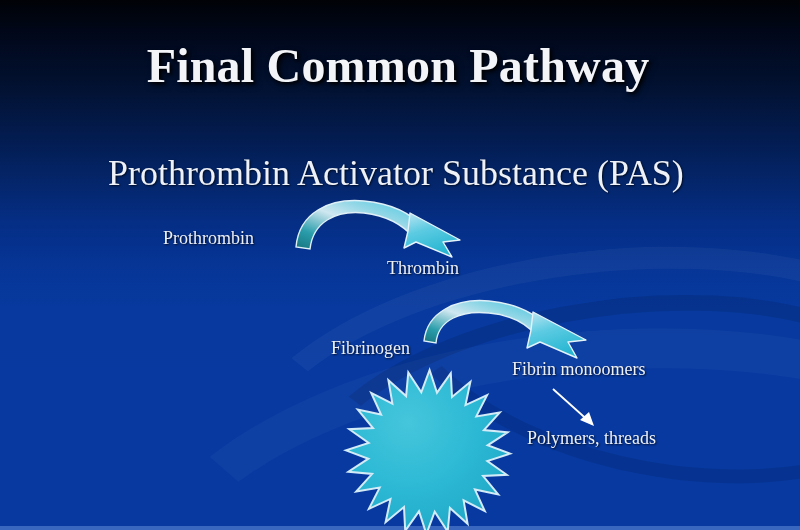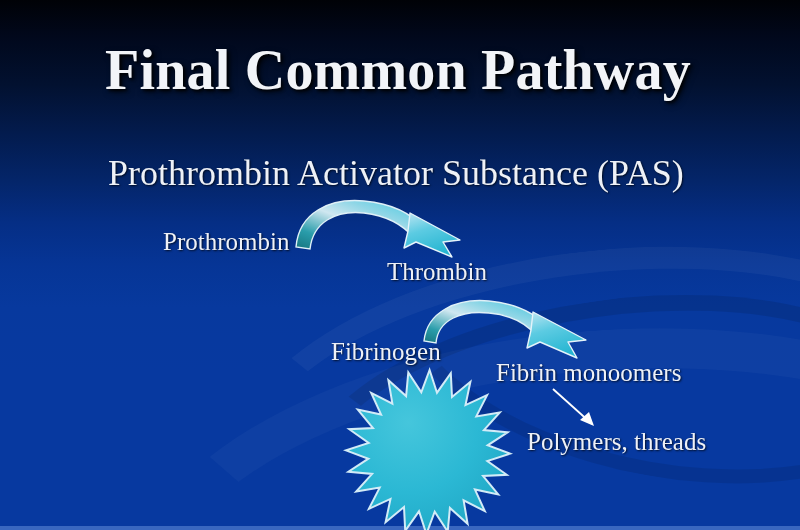--- a/index.html
+++ b/index.html
@@ -76,46 +76,46 @@
     background: rgba(120,160,230,0.45);
   }
 
   
   .title {
     position: absolute;
     left: 0;
     right: 4px;
     top: 38px;
     text-align: center;
-    font-size: 56px;
+    font-size: 48px;
     font-weight: bold;
     color: #f2f4f8;
     letter-spacing: 0.2px;
     text-shadow: 2px 2px 3px rgba(0,0,0,0.85), 3px 3px 6px rgba(0,0,0,0.6);
   }
   .subtitle {
     position: absolute;
     left: 108px;
     top: 152px;
     font-size: 36px;
     color: #eef1f7;
     text-shadow: 1px 1px 2px rgba(0,0,0,0.7);
     white-space: nowrap;
   }
   .lbl {
     position: absolute;
-    font-size: 25px;
+    font-size: 18px;
     color: #eef1f7;
     text-shadow: 1px 1px 2px rgba(0,0,0,0.75);
     white-space: nowrap;
   }
   .lbl-prothrombin { left: 163px; top: 228px; }
   .lbl-thrombin    { left: 387px; top: 258px; }
   .lbl-fibrinogen  { left: 331px; top: 338px; }
-  .lbl-monomers    { left: 496px; top: 359px; text-align: right; }
+  .lbl-monomers    { left: 512px; top: 359px; text-align: right; }
   .lbl-polymers    { left: 527px; top: 428px; }
 
   svg.layer {
     position: absolute;
     left: 0;
     top: 0;
     width: 800px;
     height: 530px;
     overflow: visible;
   }

